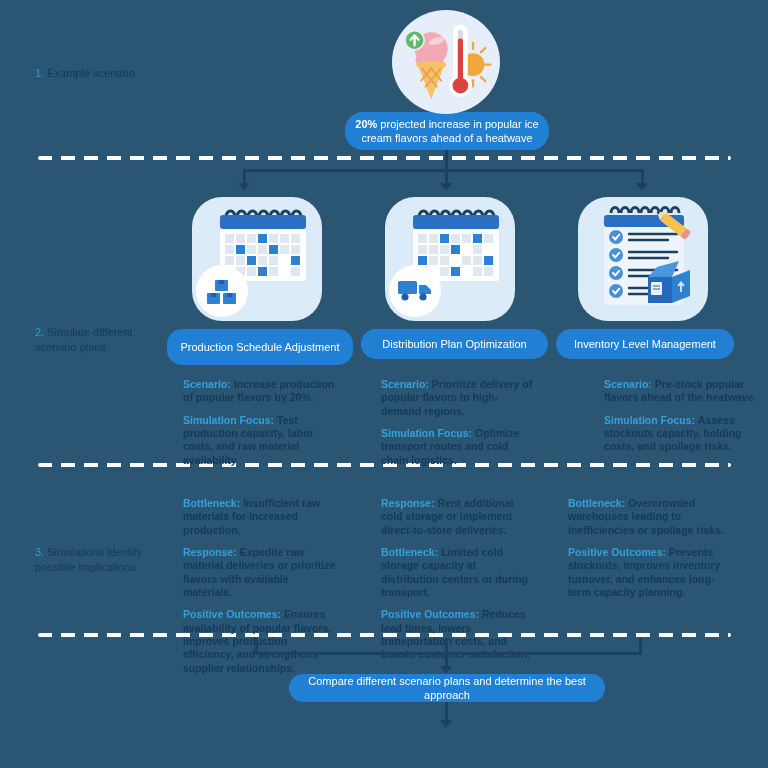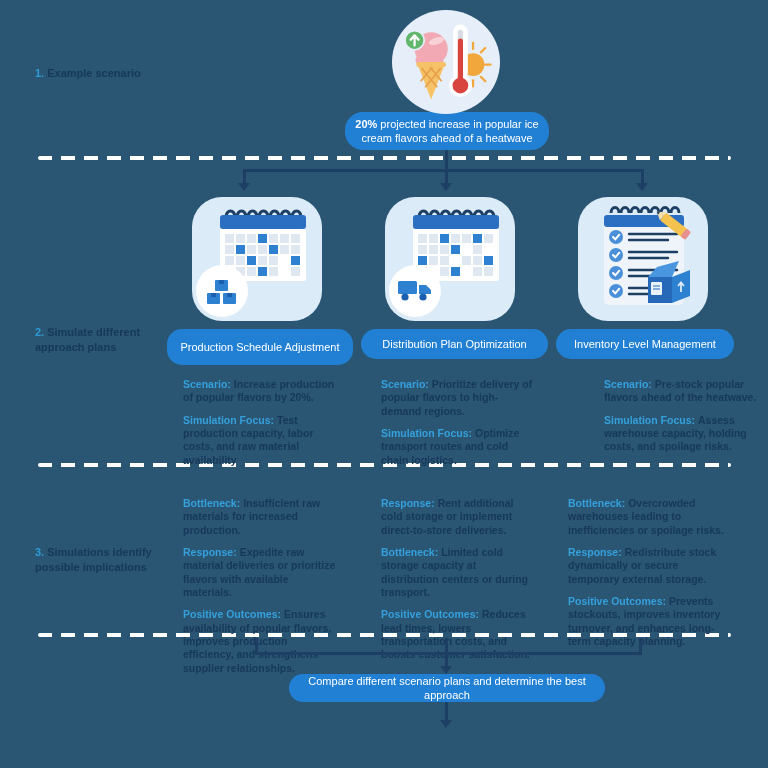--- a/index.html
+++ b/index.html
@@ -15,21 +15,21 @@
   }
   .dashline {
     position:absolute; height:4px; border-radius:2px;
     background-image:repeating-linear-gradient(90deg,#fff 0,#fff 14px,transparent 14px,transparent 23px);
   }
   .conn { position:absolute; background:#1d3f63; }
   .arrowhead {
     position:absolute; width:0; height:0;
     border-left:6px solid transparent; border-right:6px solid transparent; border-top:8px solid #1d3f63;
   }
-  .seclabel { position:absolute; font-size:11px; font-weight:bold; line-height:1.35; color:#16385a; }
+  .seclabel { position:absolute; font-size:11px; font-weight:normal; line-height:1.35; color:#16385a; }
   .seclabel .num { color:#2d9ad6; margin-right:3px; }
   .card {
     position:absolute; width:130px; height:124px; background:#dcebf8; border-radius:30px;
     display:flex; align-items:center; justify-content:center;
   }
   .textcol { position:absolute; width:155px; font-size:10.5px; font-weight:bold; line-height:1.27; color:#16385a; }
   .textcol p { margin-bottom:9px; }
   .accent { color:#35a0dc; margin-right:3px; }
   .hero-circle {
     position:absolute; left:392px; top:10px; width:108px; height:104px; border-radius:50%;
@@ -38,21 +38,21 @@
 </style>
 </head>
 <body>
 
 <div class="stage">
 
   <div class="seclabel" style="left:35px; top:66px; width:150px;">
     <span class="num">1.</span><span>Example scenario</span>
   </div>
   <div class="seclabel" style="left:35px; top:325px; width:122px;">
-    <span class="num">2.</span><span>Simulate different approach plans</span>
+    <span class="num">2.</span><span>Simulate different scenario plans</span>
   </div>
   <div class="seclabel" style="left:35px; top:529px; width:132px;margin-top:16px;">
     <span class="num">3.</span><span>Simulations identify possible implications</span>
   </div>
 
   <div class="hero-circle">
     <svg width="96" height="96" viewBox="0 0 110 110">
 
       <g stroke="#f2a73d" stroke-width="2.6" stroke-linecap="round">
         <line x1="99" y1="58" x2="106" y2="58"></line>
@@ -278,36 +278,35 @@
   <div class="textcol" style="left:183px; top:378px; width:152px;">
     <p><span class="accent">Scenario:</span><span>Increase production of popular flavors by 20%.</span></p>
     <p><span class="accent">Simulation Focus:</span><span>Test production capacity, labor costs, and raw material availability</span></p>
   </div>
   <div class="textcol" style="left:381px; top:378px; width:152px;">
     <p><span class="accent">Scenario:</span><span>Prioritize delivery of popular flavors to high-demand regions.</span></p>
     <p><span class="accent">Simulation Focus:</span><span>Optimize transport routes and cold chain logistics.</span></p>
   </div>
   <div class="textcol" style="left:560px; top:378px; width:158px;margin-left:44px;">
     <p><span class="accent">Scenario:</span><span>Pre-stock popular flavors ahead of the heatwave.</span></p>
-    <p><span class="accent">Simulation Focus:</span><span>Assess warehouse capacity, holding costs, and spoilage risks.</span></p>
+    <p><span class="accent">Simulation Focus:</span><span>Assess stockouts capacity, holding costs, and spoilage risks.</span></p>
   </div>
 
   <div class="textcol" style="left:183px; top:497px; width:155px;">
     <p><span class="accent">Bottleneck:</span><span>Insufficient raw materials for increased production.</span></p>
     <p><span class="accent">Response:</span><span>Expedite raw material deliveries or prioritize flavors with available materials.</span></p>
     <p><span class="accent">Positive Outcomes:</span><span>Ensures availability of popular flavors, improves production efficiency, and strengthens supplier relationships.</span></p>
   </div>
   <div class="textcol" style="left:381px; top:497px; width:155px;">
     <p><span class="accent">Response:</span><span>Rent additional cold storage or implement direct-to-store deliveries.</span></p>
     <p><span class="accent">Bottleneck:</span><span>Limited cold storage capacity at distribution centers or during transport.</span></p>
     <p><span class="accent">Positive Outcomes:</span><span>Reduces lead times, lowers transportation costs, and boosts customer satisfaction.</span></p>
   </div>
   <div class="textcol" style="left:568px; top:497px; width:160px;">
     <p><span class="accent">Bottleneck:</span><span>Overcrowded warehouses leading to inefficiencies or spoilage risks.</span></p>
-    <p><span class="accent">Response:</span><span>Redistribute stock dynamically or secure temporary external storage.</span></p>
     <p><span class="accent">Positive Outcomes:</span><span>Prevents stockouts, improves inventory turnover, and enhances long-term capacity planning.</span></p>
   </div>
 
   <div class="conn" style="left:255px; top:638px; width:3px; height:17px;"></div>
   <div class="conn" style="left:445px; top:638px; width:3px; height:17px;"></div>
   <div class="conn" style="left:639px; top:638px; width:3px; height:17px;"></div>
   <div class="conn" style="left:255px; top:652px; width:387px; height:3px;"></div>
   <div class="conn" style="left:445px; top:652px; width:3px; height:14px;"></div>
   <div class="arrowhead" style="left:440px; top:666px;"></div>
 

